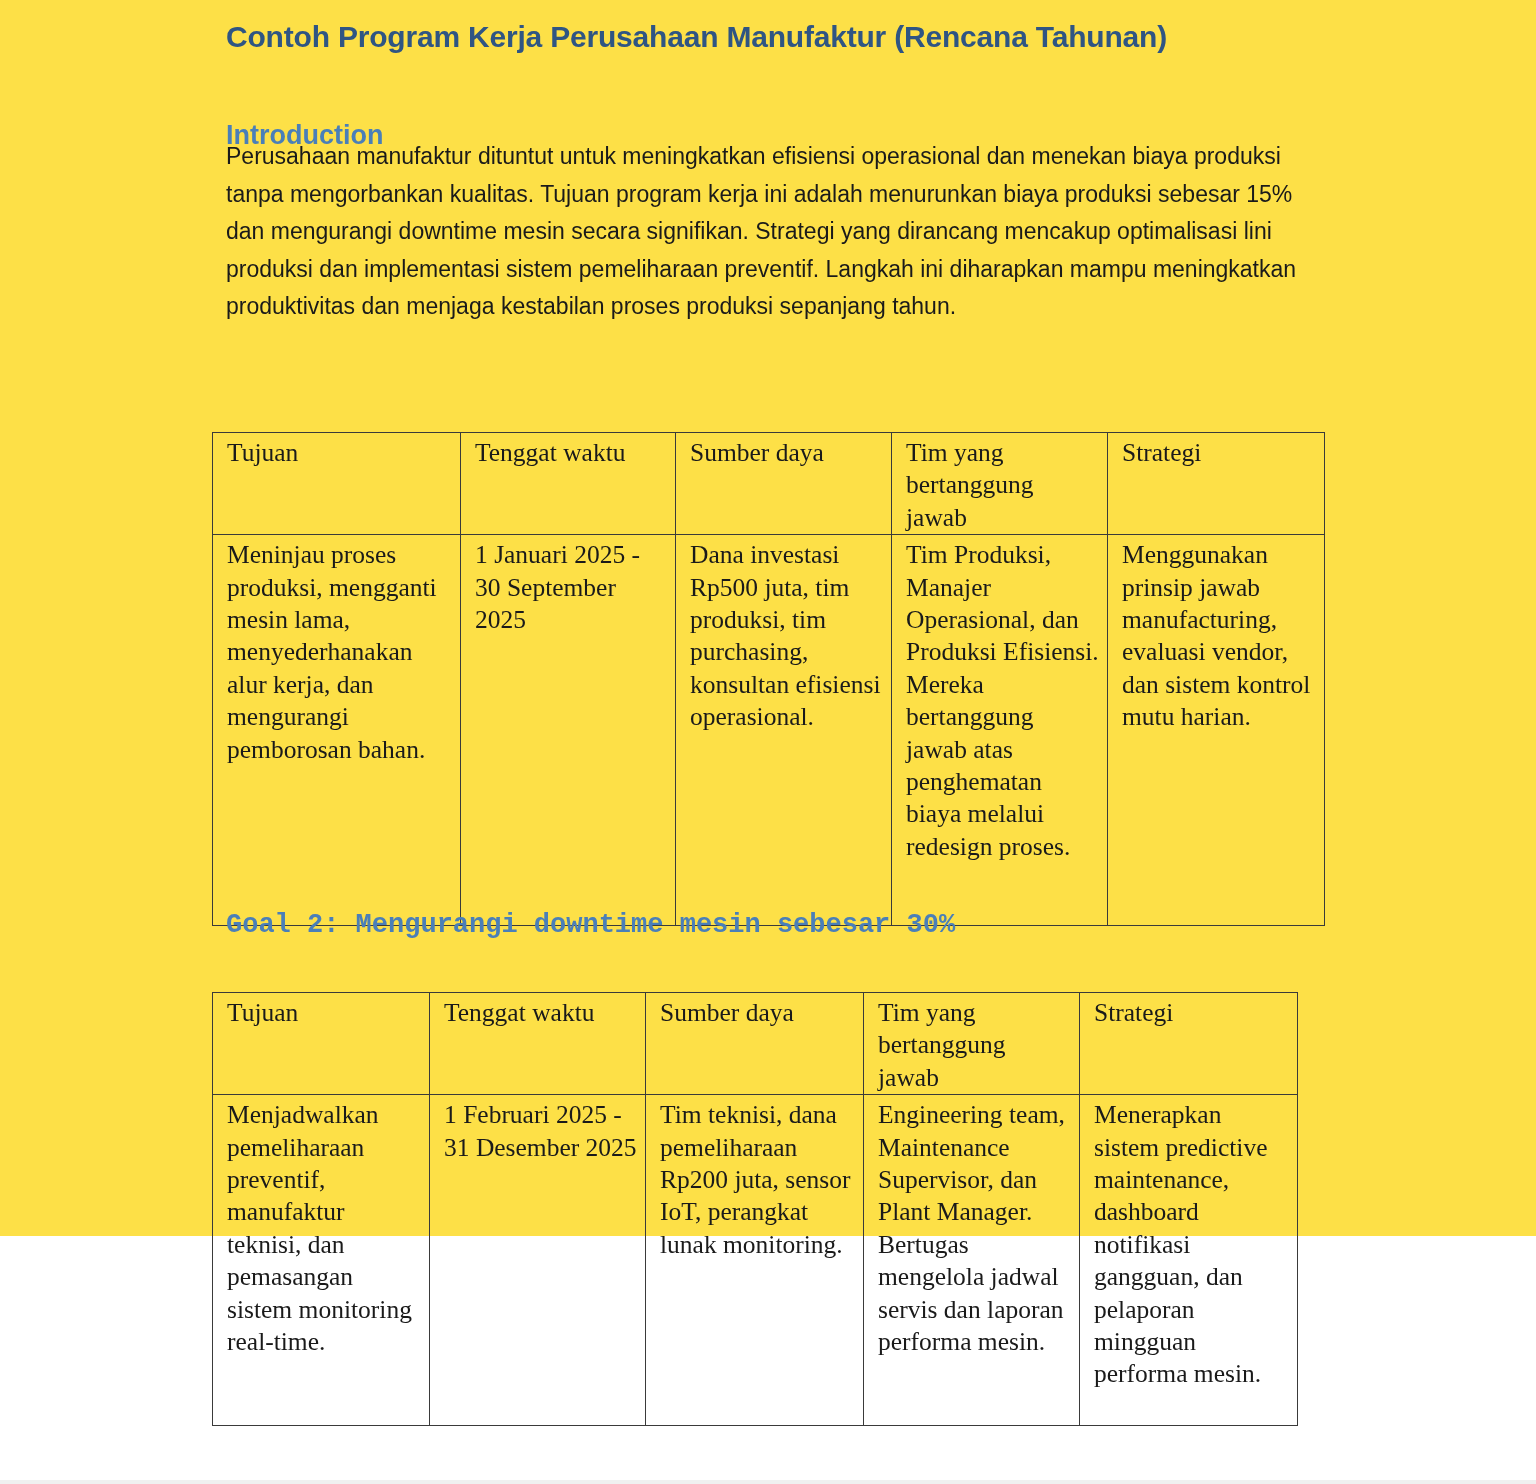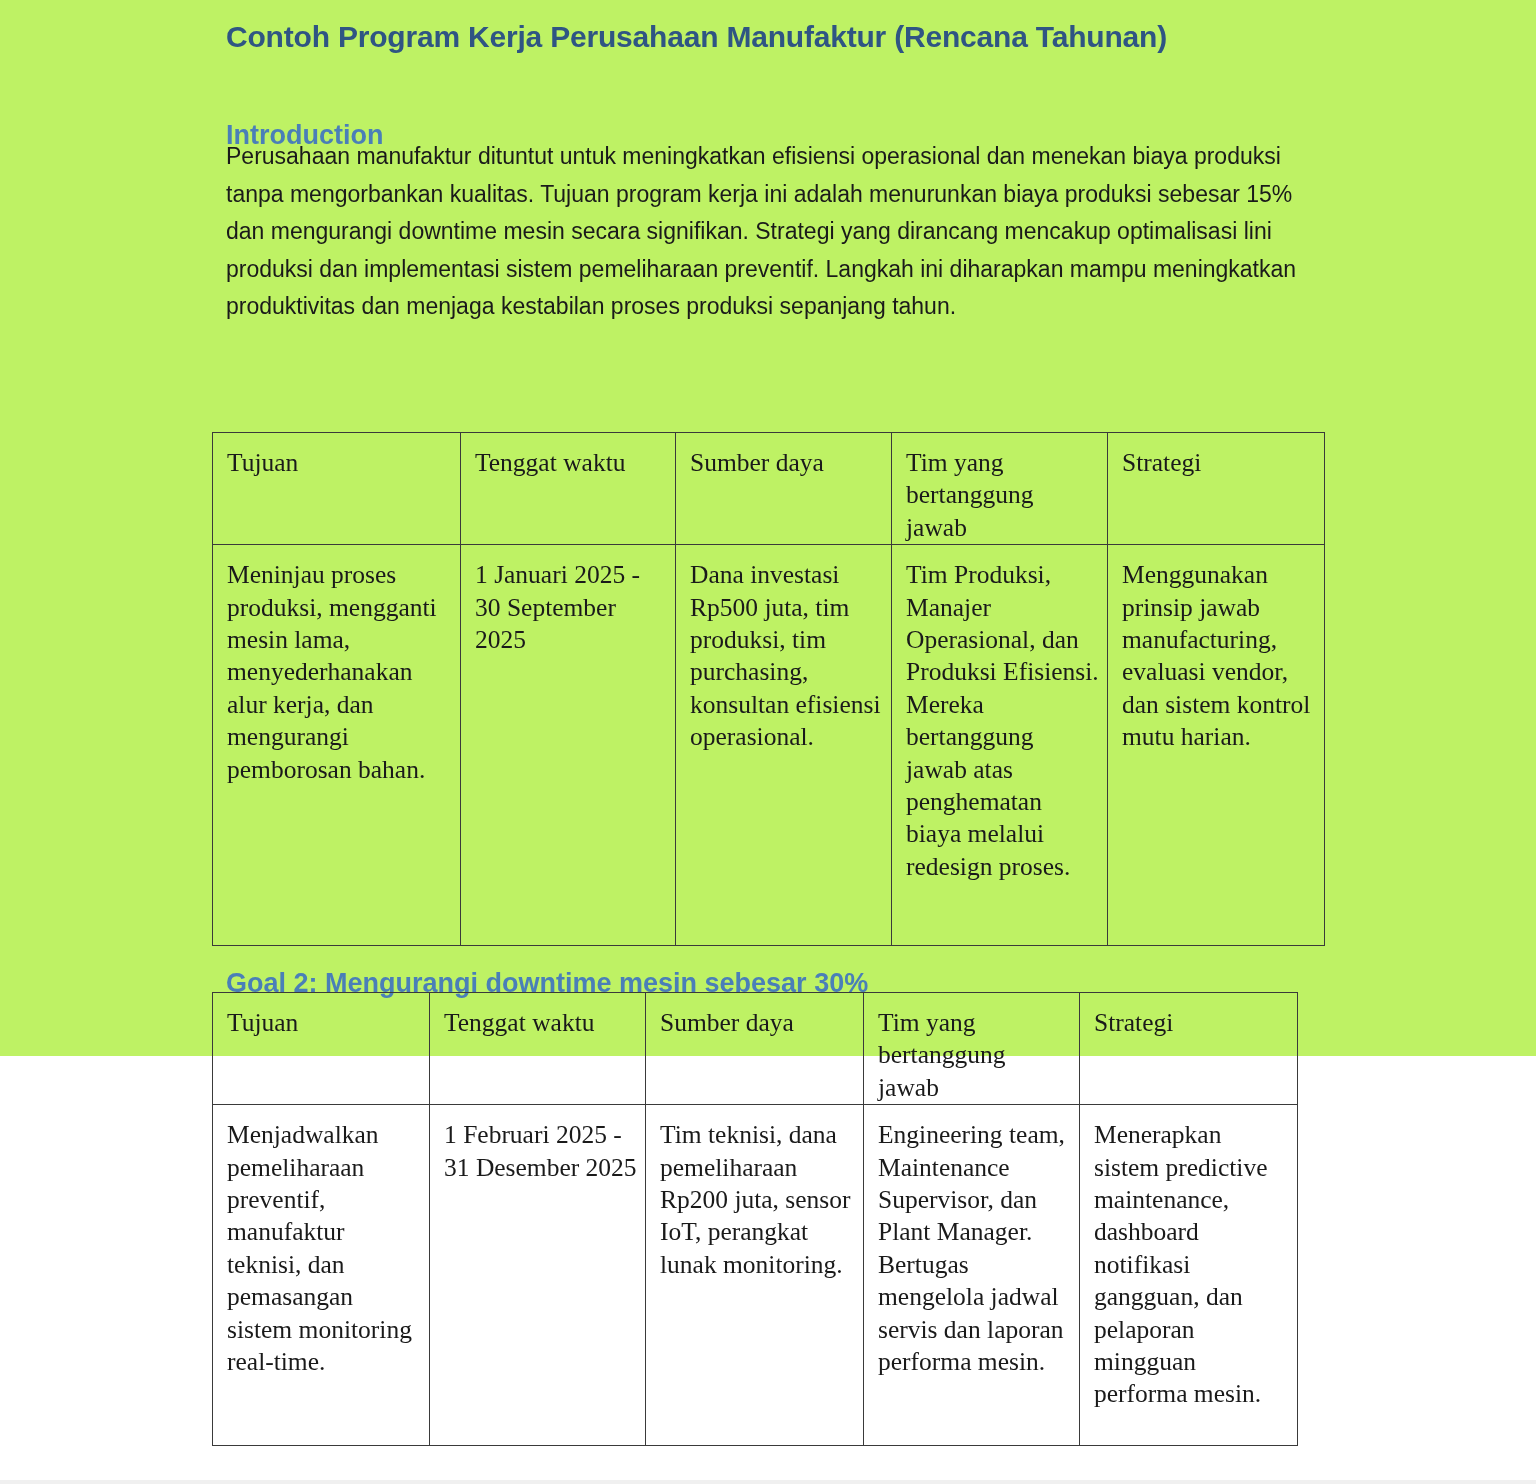--- a/index.html
+++ b/index.html
@@ -1,45 +1,45 @@
 <!DOCTYPE html>
 <html><head>
 <meta charset="utf-8">
 <style>
   html, body { margin: 0; padding: 0; }
   body {
     width: 1536px; height: 1484px; background: #ffffff; position: relative; overflow: hidden;
     font-family: "DejaVu Serif", "Liberation Serif", serif; color: #1a1a1a;
   }
-  .page { position: absolute; left: 0; top: 0; width: 1536px; height: 1056px; background: #bef264; }
+  .page { position: absolute; left: 0; top: 0; width: 1536px; height: 1236px; background: #fde047; }
   .bottom-strip { position: absolute; left: 0; top: 1480px; width: 1536px; height: 4px; background: #f0f0f0; }
   .title {
     position: absolute; left: 226px; top: 20px; margin: 0;
     font-family: "Liberation Sans", "DejaVu Sans", sans-serif; font-weight: bold;
     font-size: 30px; color: #2f5583; letter-spacing: -0.2px; white-space: nowrap;
   }
   .h2 {
     position: absolute; left: 226px; margin: 0;
     font-family: "Liberation Sans", "DejaVu Sans", sans-serif; font-weight: bold;
     font-size: 27px; color: #4a7fb8; white-space: nowrap;
   }
   .intro-h { top: 95px; margin-top: 25px; }
   .goal1-h { top: 390px; }
-  .goal2-h { top: 968px; }
+  .goal2-h { top: 910px; font-family: Liberation Mono, monospace; }
   .intro-text {
     position: absolute; left: 226px; top: 138px; width: 1110px; margin: 0;
     font-family: Liberation Sans, sans-serif; font-size: 23px; line-height: 37.5px; color: #1a1a1a;
   }
   table.goal {
     position: absolute; border-collapse: collapse; table-layout: fixed;
     font-family: "Liberation Serif", "DejaVu Serif", serif; font-size: 25.5px; line-height: 32.4px; color: #1a1a1a;
   }
   table.goal td, table.goal th {
     border: 1.5px solid #3a3a3a; vertical-align: top; text-align: left; font-weight: normal;
-    padding: 14px 8px 0 14px; overflow: hidden;
+    padding: 4px 8px 0 14px; overflow: hidden;
   }
   #goal1-table { left: 212px; top: 432px; width: 1112px; }
   #goal2-table { left: 212px; top: 992px; width: 1085px; }
   #goal1-table tr.head td { height: 94px; }
   #goal1-table tr.body td { height: 386px; }
   #goal2-table tr.head td { height: 94px; }
   #goal2-table tr.body td { height: 326px; }
 </style>
 </head>
 <body>

